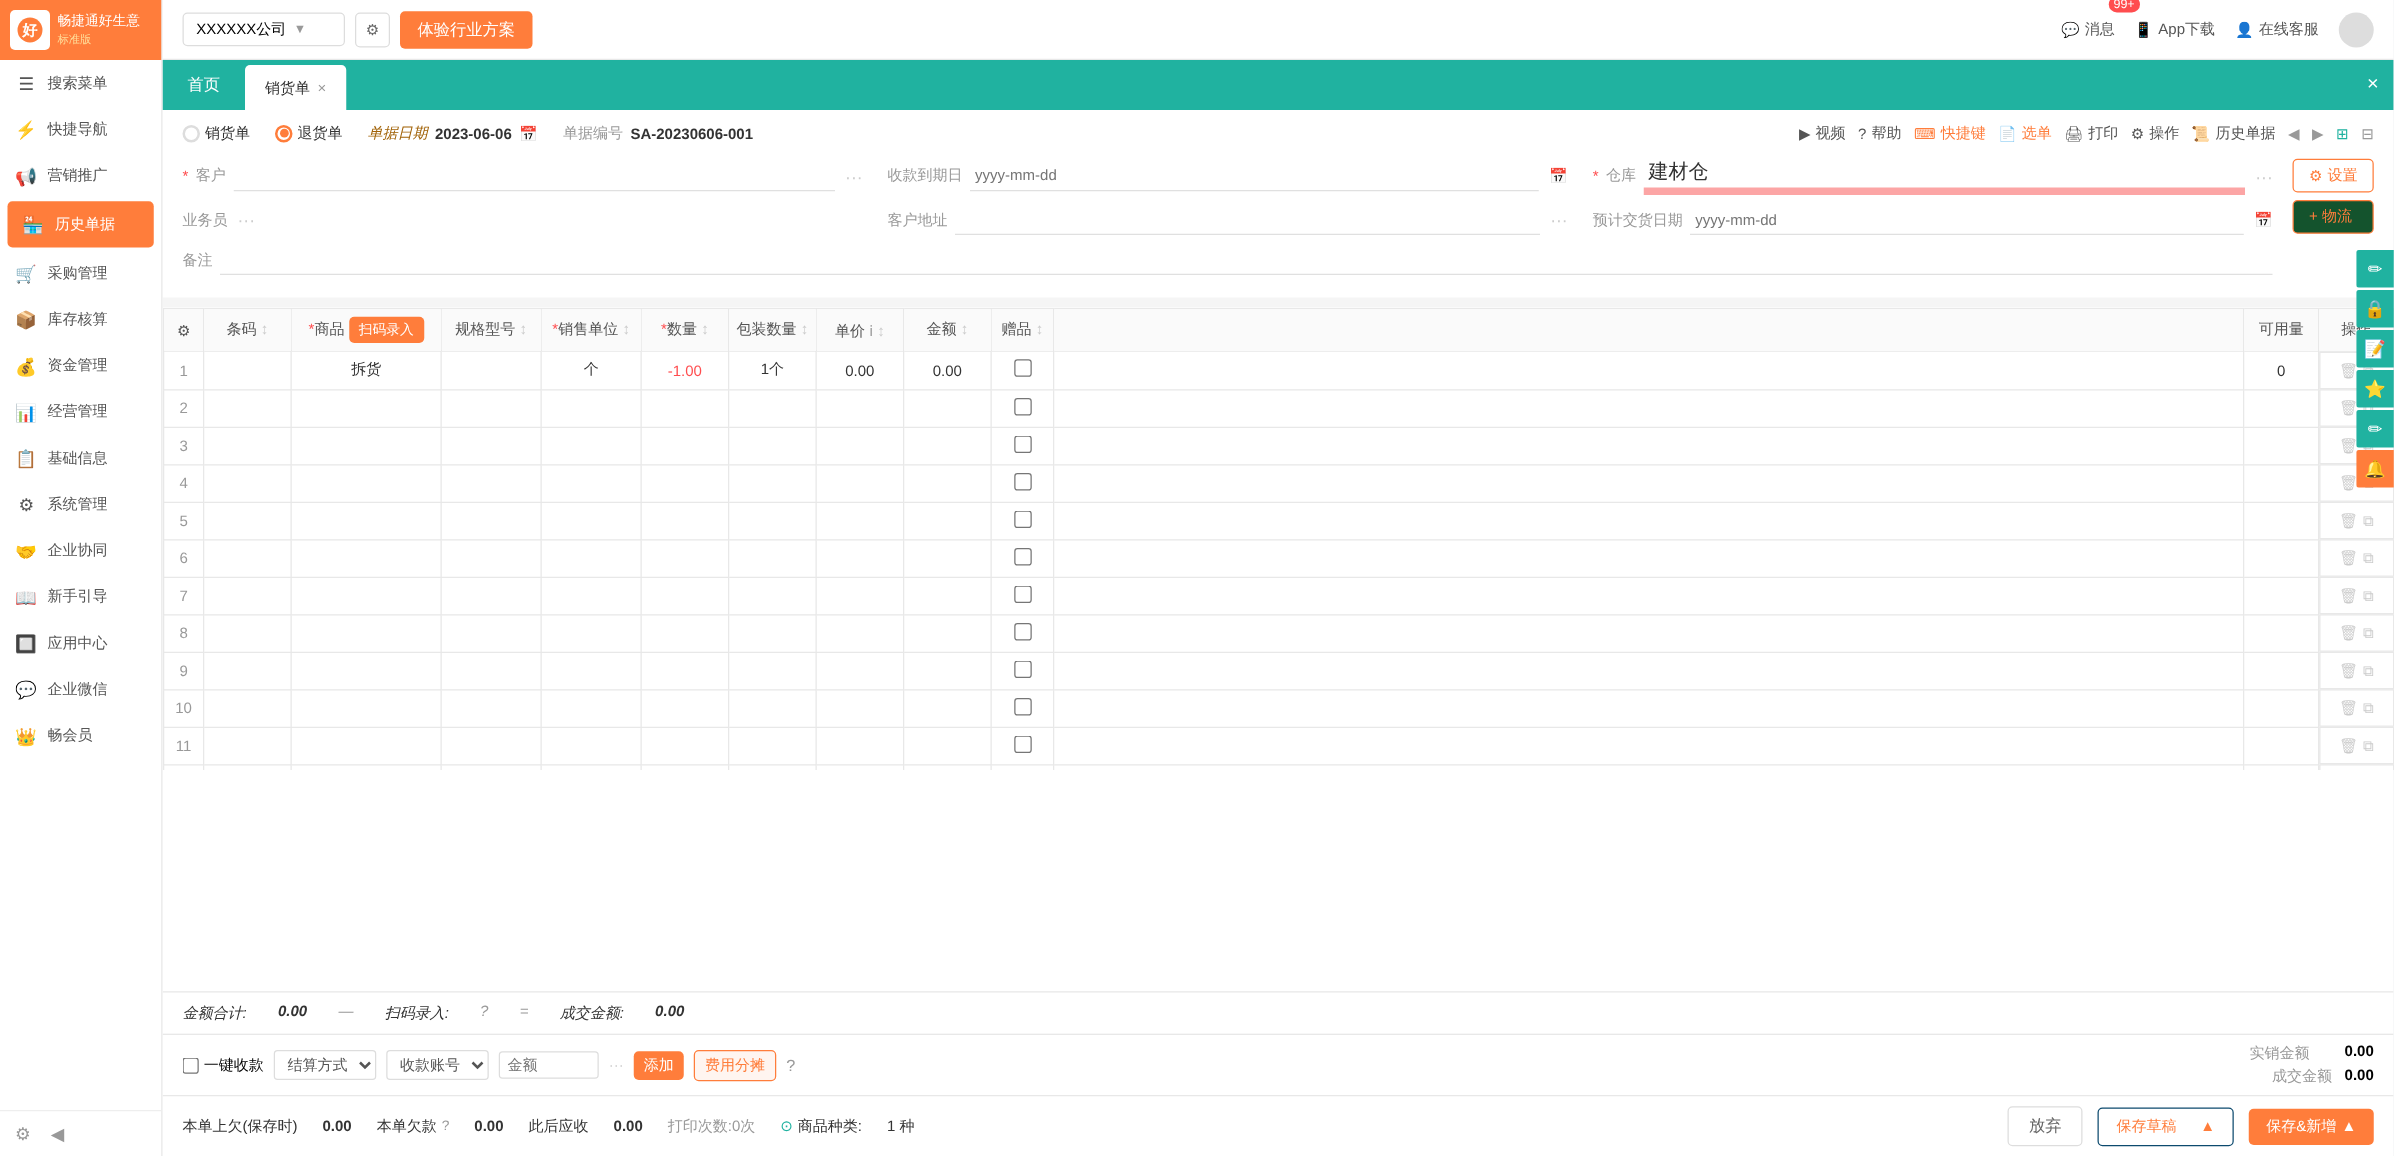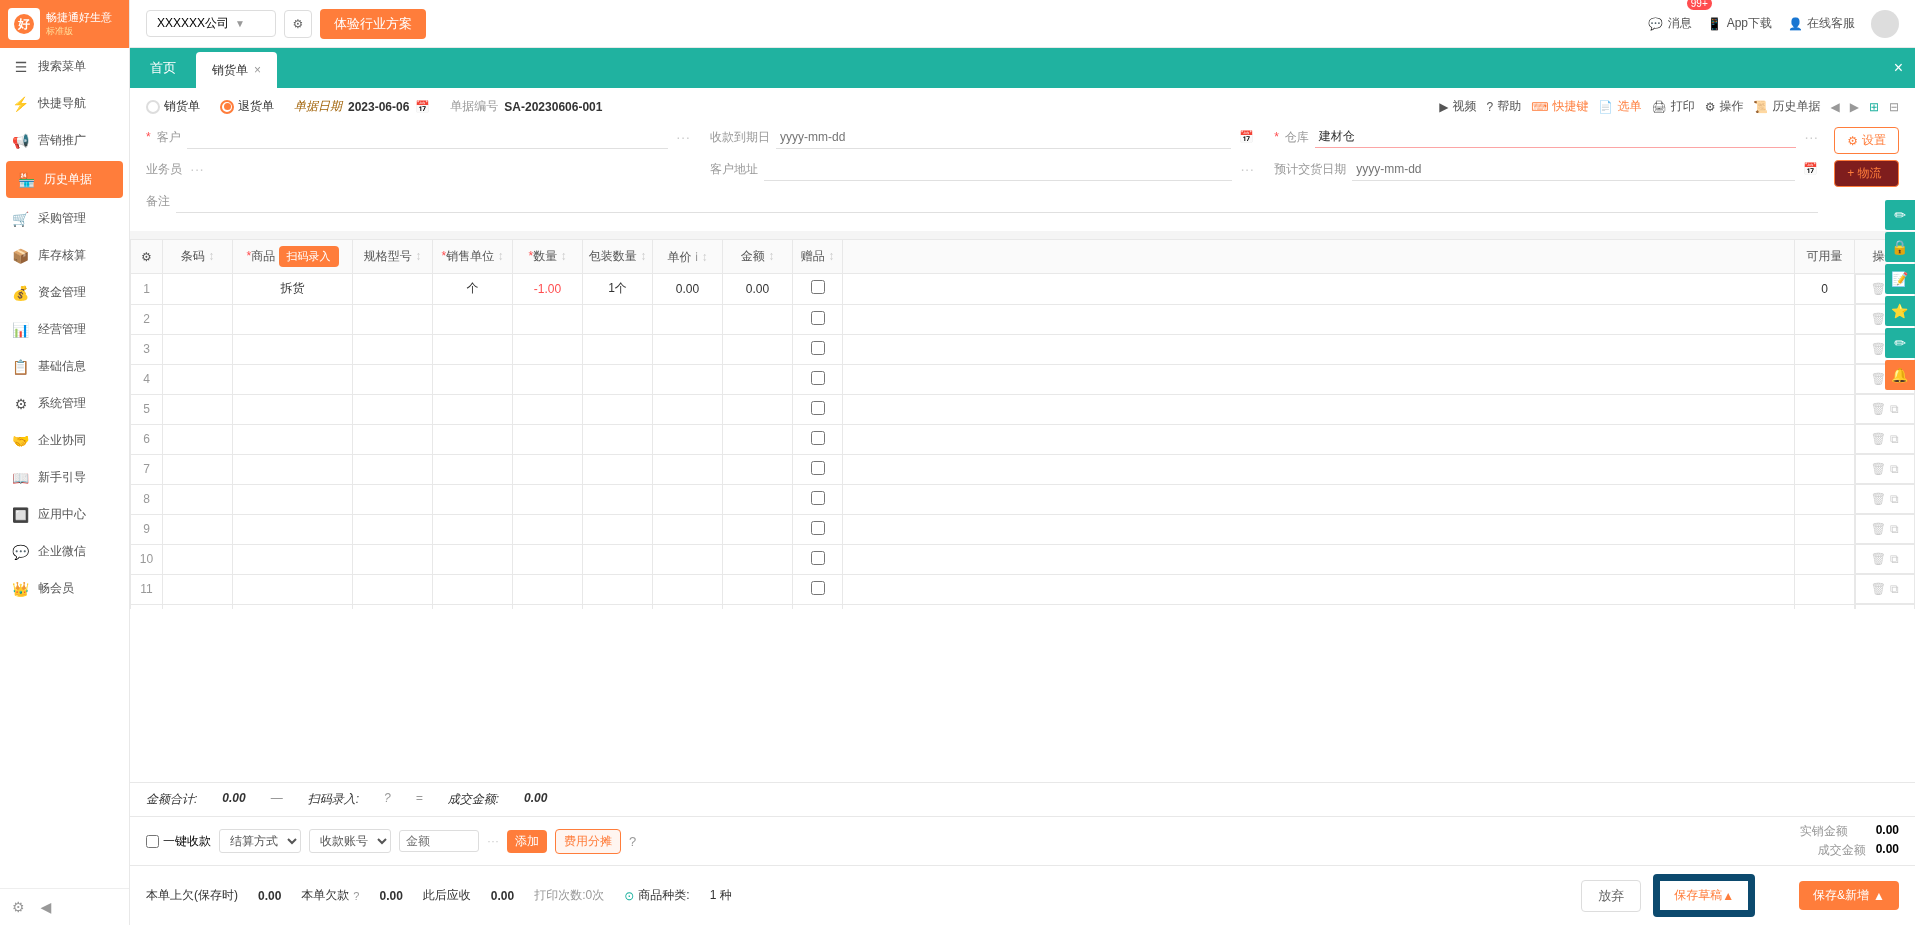--- a/index.html
+++ b/index.html
@@ -42,21 +42,21 @@
 
     
     .content { flex: 1; background: #f5f5f5; overflow-y: auto; padding: 0; display: flex; flex-direction: column; }
     .radio-label { display: flex; align-items: center; gap: 4px; cursor: pointer; font-size: 13px; color: #333; }
     .radio-dot { width: 14px; height: 14px; border-radius: 50%; border: 2px solid #ddd; display: flex; align-items: center; justify-content: center; }
     .radio-dot.active { border-color: #ff7d3b; }
     .radio-dot.active::after { content: ''; width: 7px; height: 7px; border-radius: 50%; background: #ff7d3b; }
     .doc-toolbar-item { display: flex; align-items: center; gap: 4px; color: #555; font-size: 12px; cursor: pointer; }
     .doc-toolbar-item.orange { color: #ff7d3b; }
     .settings-btn { border: 1px solid #ff7d3b; color: #ff7d3b; background: #fff; padding: 4px 12px; border-radius: 4px; cursor: pointer; font-size: 12px; display: flex; align-items: center; gap: 4px; }
-    .logistics-btn { border: 1px solid #ff7d3b; color: #ff7d3b; background: #7f1d1d; padding: 4px 12px; border-radius: 4px; cursor: pointer; font-size: 12px; display: flex; align-items: center; gap: 4px; }
+    .logistics-btn { border: 1px solid #ff7d3b; color: #ff7d3b; background: #14532d; padding: 4px 12px; border-radius: 4px; cursor: pointer; font-size: 12px; display: flex; align-items: center; gap: 4px; }
 
     
     .table-container { background: #fff; margin: 8px 0 0 0; flex: 1; overflow: hidden; display: flex; flex-direction: column; }
     .scan-btn { background: #ff7d3b; color: #fff; border: none; border-radius: 4px; padding: 3px 8px; cursor: pointer; font-size: 11px; }
 
     table { width: 100%; border-collapse: collapse; table-layout: fixed; }
     thead th { background: #fafafa; border: 1px solid #e8e8e8; padding: 6px 4px; text-align: center; font-size: 12px; color: #555; font-weight: normal; white-space: nowrap; position: sticky; top: 0; }
     tbody td { border: 1px solid #e8e8e8; padding: 5px 4px; text-align: center; font-size: 12px; color: #333; height: 30px; }
     .row-num { color: #999; }
     .negative { color: #ff4d4f; }
@@ -74,22 +74,22 @@
     .select-input { border: 1px solid #ddd; border-radius: 3px; padding: 3px 6px; color: #555; background: #fff; cursor: pointer; font-size: 12px; }
     .add-btn { background: #ff7d3b; color: #fff; border: none; border-radius: 4px; padding: 3px 8px; cursor: pointer; font-size: 12px; }
     .fee-tab-btn { border: 1px solid #ff7d3b; color: #ff7d3b; background: #fff; border-radius: 4px; padding: 3px 8px; cursor: pointer; font-size: 12px; }
     .fee-tab-btn.active { background: #fff5f0; }
 
     
     .bottom-footer { background: #fff; border-top: 1px solid #e8e8e8; padding: 8px 16px; display: flex; align-items: center; justify-content: space-between; }
     .footer-stats { display: flex; align-items: center; gap: 20px; font-size: 12px; color: #333; }
     .footer-right { display: flex; align-items: center; gap: 12px; }
     .abandon-btn { border: 1px solid #ddd; color: #666; background: #fff; border-radius: 4px; padding: 6px 16px; cursor: pointer; font-size: 13px; }
-    .draft-btn { border: 7px solid #0c4a6e; color: #ff7d3b; background: #fff; border-radius: 4px; padding: 6px 14px; cursor: pointer; font-size: 13px; display: flex; align-items: center; gap: 0; }
-    .save-new-btn { background: #ff7d3b; color: #fff; border: none; border-radius: 4px; padding: 6px 14px; cursor: pointer; font-size: 13px; display: flex; align-items: center; gap: 4px; margin-left: 32px; }
+    .draft-btn { border: 1px solid #0c4a6e; color: #ff7d3b; background: #fff; border-radius: 4px; padding: 6px 14px; cursor: pointer; font-size: 13px; display: flex; align-items: center; gap: 19px; }
+    .save-new-btn { background: #ff7d3b; color: #fff; border: none; border-radius: 4px; padding: 6px 14px; cursor: pointer; font-size: 13px; display: flex; align-items: center; gap: 4px; }
 
     
     .right-float { position: fixed; right: 0; top: 200px; display: flex; flex-direction: column; gap: 2px; z-index: 100; }
     .float-item { width: 30px; height: 30px; background: #20b2a0; color: #fff; display: flex; align-items: center; justify-content: center; cursor: pointer; font-size: 14px; border-radius: 2px 0 0 2px; }
     .float-item.orange { background: #ff7d3b; }
 
     
     .info-section { padding: 10px 16px; background: #fff; }
     .info-col { display: flex; align-items: center; gap: 6px; flex: 1; }
     .info-label { color: #999; font-size: 12px; white-space: nowrap; }
@@ -295,21 +295,21 @@
               <span class="info-dots">···</span>
             </div>
             <div class="info-col">
               <span class="info-label">收款到期日</span>
               <input class="info-value" type="text" style="flex: 1 1 0%; border-top: none; border-right: none; border-left: none; border-image: initial; border-bottom: 1px solid rgb(224, 224, 224); outline: none; background: transparent; font-size: 12px; color: rgb(204, 204, 204);" placeholder="yyyy-mm-dd">
               <span class="info-cal">📅</span>
             </div>
             <div class="info-col">
               <span class="info-required">*</span>
               <span class="info-label">仓库</span>
-              <span style="flex:1;color:#333;font-size:12px;border-bottom:1px solid #fca5a5;padding:2px 4px;">建材仓</span>
+              <span style="flex:1;color:#333;font-size:16px;border-bottom:6px solid #fca5a5;padding:2px 4px;">建材仓</span>
               <span class="info-dots">···</span>
             </div>
           </div>
 
           <div style="display:grid; grid-template-columns:1fr 1fr 1fr; gap:8px 20px;">
             <div class="info-col">
               <span class="info-label">业务员</span>
               <span class="info-dots">···</span>
             </div>
             <div class="info-col">

